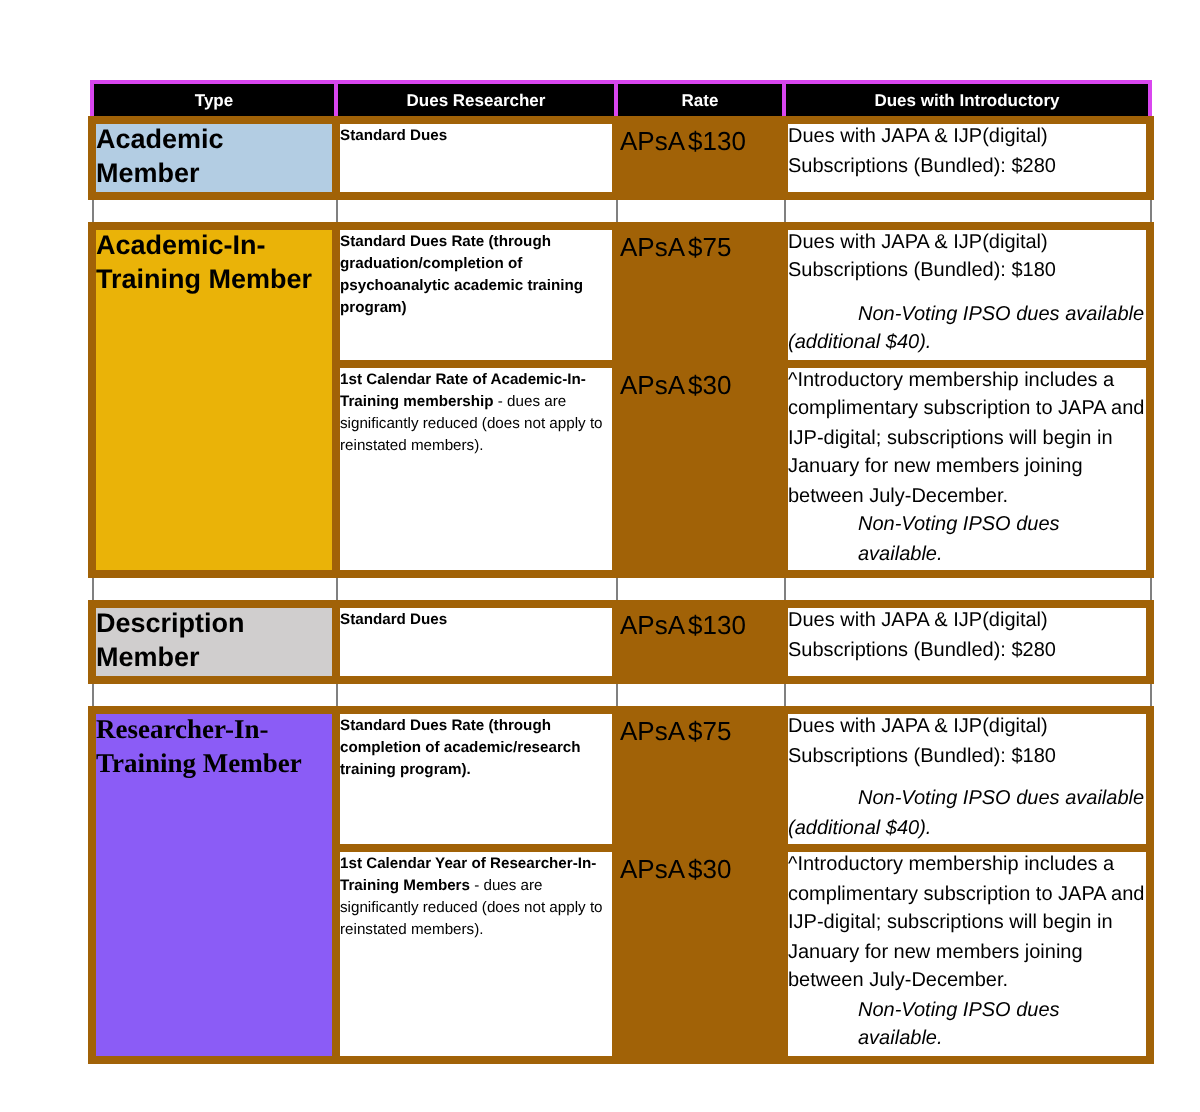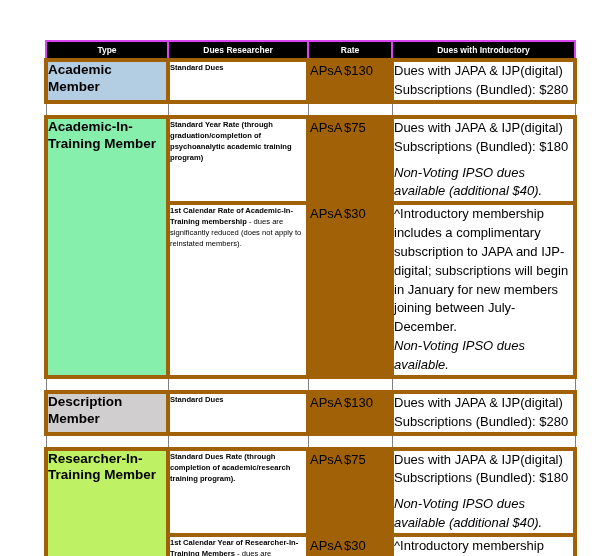--- a/index.html
+++ b/index.html
@@ -104,33 +104,33 @@
     font-size: 13px;
     line-height: 1.45;
     padding: 6px 4px 6px 6px;
     background: #a16207;
     white-space: nowrap;
   }
   td.dues-cell .org { display: inline-block; width: 34px; }
   td.dues-cell .amt { display: inline-block; }
 
   td.subs-cell {
-    font-size: 13px;
+    font-size: 10px;
     line-height: 1.45;
     padding: 6px 8px 6px 7px;
     background: #ffffff;
   }
-  td.subs-cell .ital { font-style: italic; }
+  td.subs-cell .ital { font-style: italic; padding-left: 35px; }
   td.subs-cell .gap { display: block; height: 7px; }
 
   
   .tint-blue   { background: #b3cde3; }
-  .tint-ltblue { background: #86efac; margin-left: 44px; }
+  .tint-ltblue { background: #eab308; margin-left: 44px; }
   .tint-gray   { background: #d0cece; }
-  .tint-ltgray { background: #bef264; }
+  .tint-ltgray { background: #8b5cf6; font-family: Liberation Serif, serif; }
 </style>
 </head>
 <body>
 
 <div class="page">
 
 
   <div class="table-wrap">
     <table class="dues">
       <colgroup>
@@ -167,21 +167,21 @@
         <tr class="spacer">
           <td class="sp-first"></td>
           <td></td>
           <td></td>
           <td></td>
         </tr>
 
         <tr>
           <td class="cell type-cell tint-ltblue" rowspan="2">Academic-In-Training Member</td>
           <td class="cell desc-cell">
-            <b>Standard Year Rate (through graduation/completion of psychoanalytic academic training program)</b><span></span>
+            <b>Standard Dues Rate (through graduation/completion of psychoanalytic academic training program)</b><span></span>
           </td>
           <td class="cell dues-cell">
             <span class="org">APsA</span><span class="amt">$75</span>
           </td>
           <td class="cell subs-cell">
             <span>Dues with JAPA &amp; IJP(digital) Subscriptions (Bundled):  $180</span>
             <span class="gap"></span>
             <span class="ital">Non-Voting IPSO dues available (additional $40).</span>
           </td>
         </tr>

